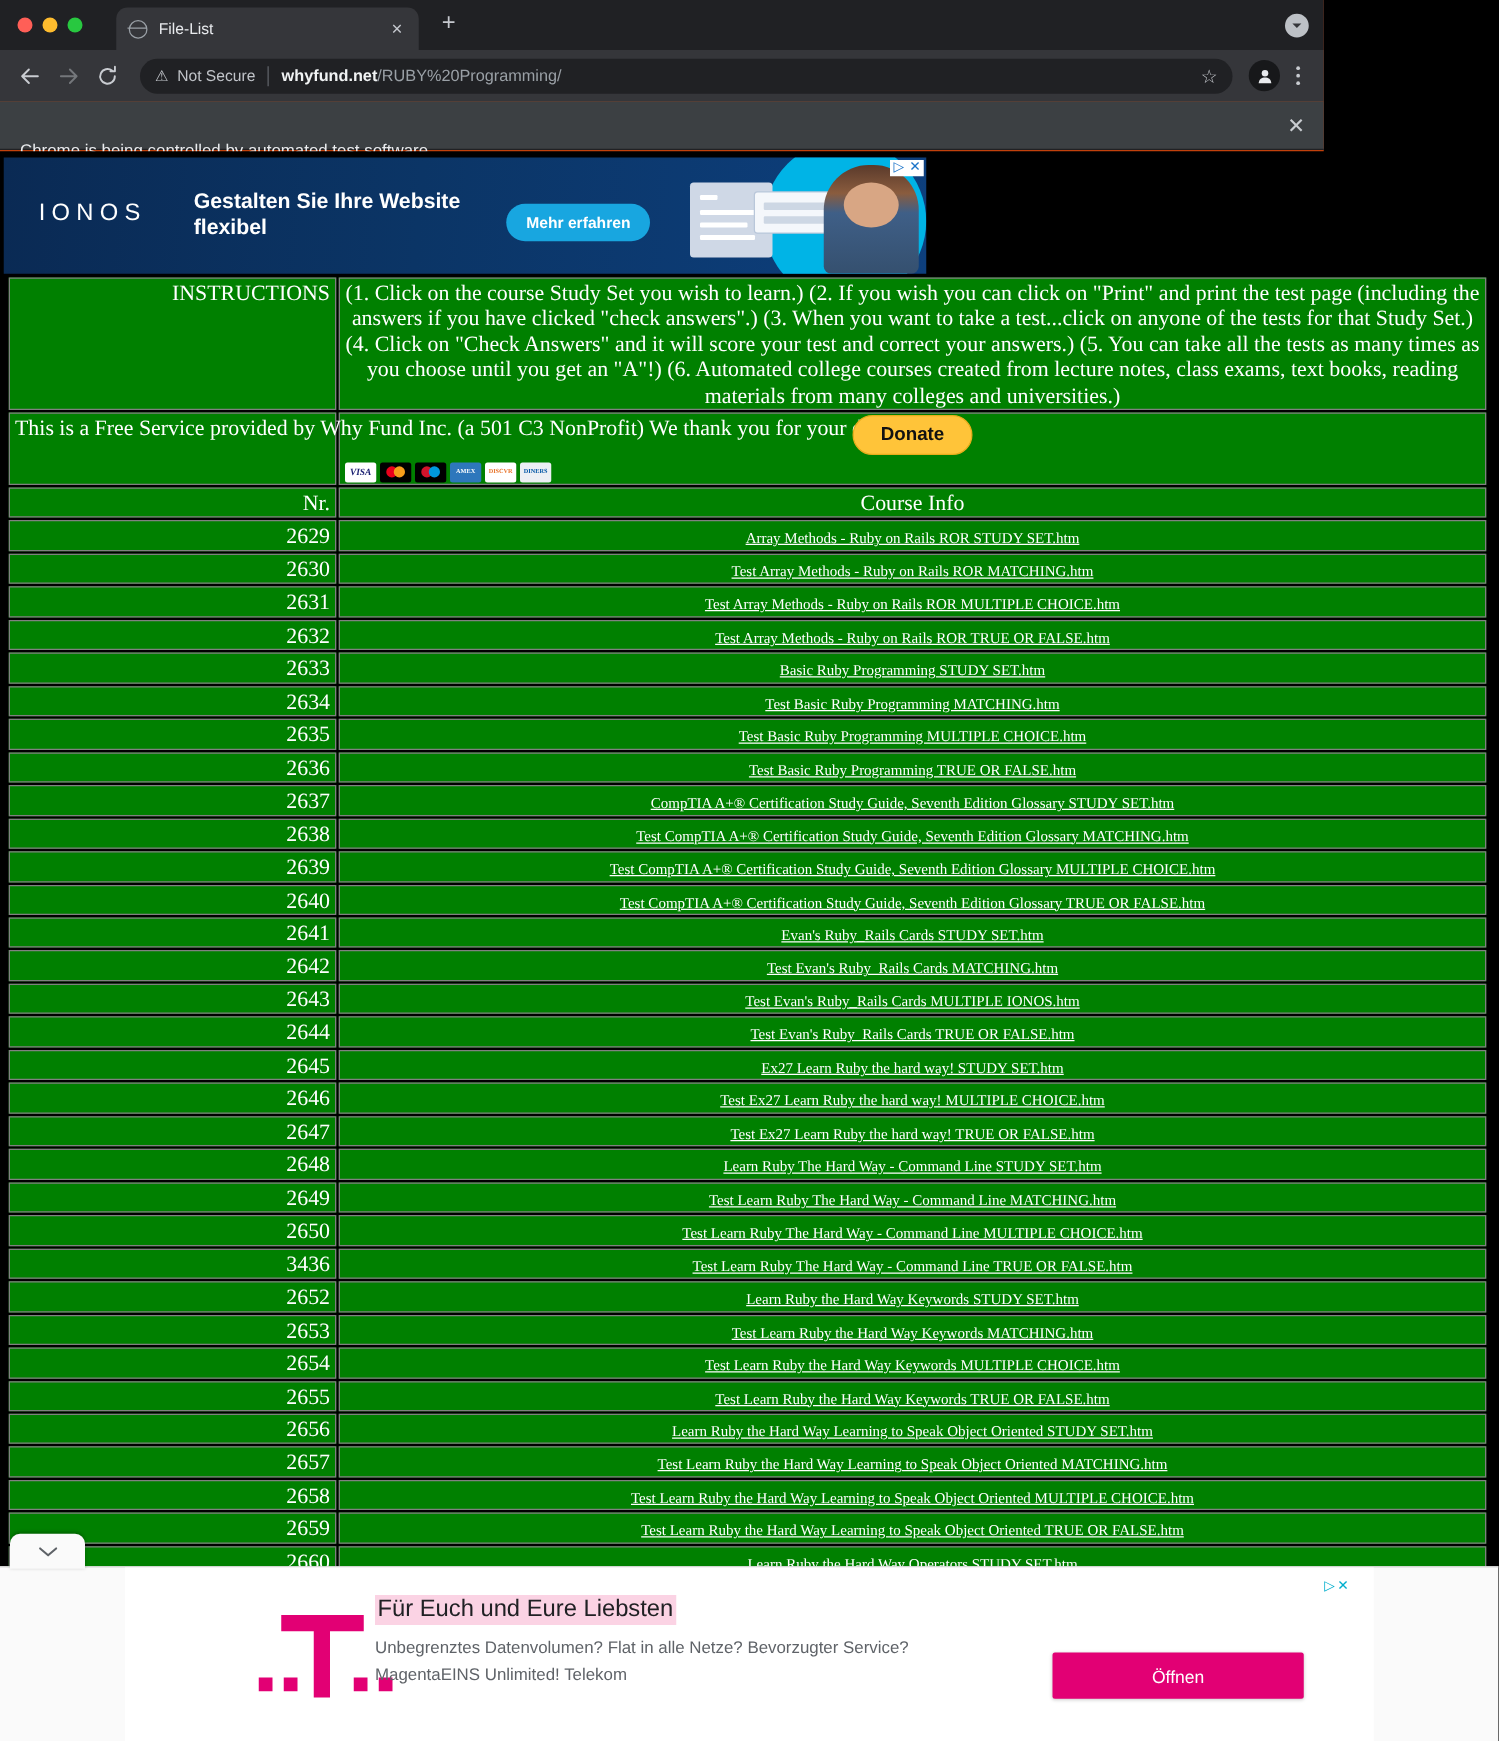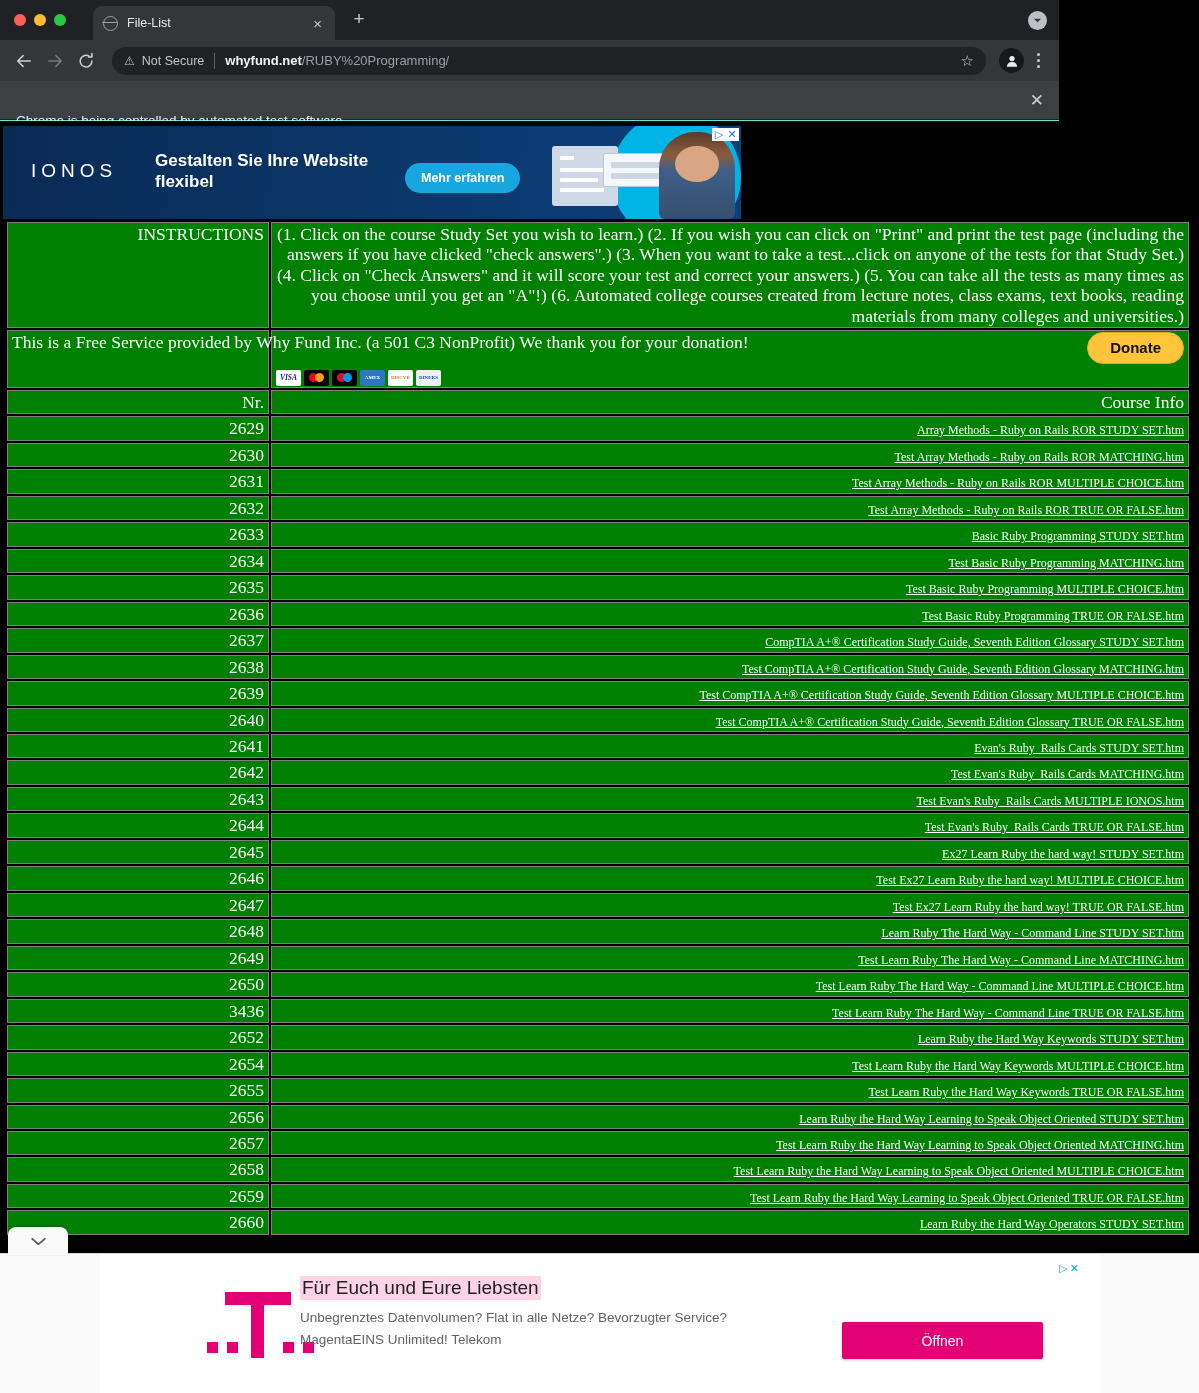--- a/index.html
+++ b/index.html
@@ -4,21 +4,21 @@
 <style>
   * { box-sizing: border-box; margin: 0; padding: 0; }
   html, body {
     width: 1199px; height: 1393px;
     overflow: hidden;
     background: #000;
     font-family: "Liberation Sans", sans-serif;
   }
 
   
-  .browser { width: 1059px; height: 1393px; position: relative; background:#5eead4; }
+  .browser { width: 1059px; height: 1393px; position: relative; background:#c2410c; }
 
   .tabstrip {
     height: 40px; background: #202124; position: relative;
     display: flex; align-items: flex-end; padding-left: 10px;
   }
   .traffic { display:flex; gap:8px; align-items:center; position:absolute; left:14px; top:14px; }
   .dot { width:12px; height:12px; border-radius:50%; }
   .dot.red{background:#ff5f57;} .dot.yellow{background:#febc2e;} .dot.green{background:#28c840;}
 
   .tab {
@@ -140,21 +140,21 @@
     border-collapse:separate; border-spacing:2px; width:1186px;
     background:#000; table-layout:fixed;
   }
   table.filelist td{
     background:#008000; border:1px solid #808080;
     font-family:"Liberation Serif", serif; color:#ffffff;
     font-size:17.5px; line-height:1.17; padding:1px 4px;
     vertical-align:top;
   }
   td.col-nr{ width:262px; text-align:right; padding-right:8px; white-space:nowrap; }
-  td.col-info{ text-align:right; }
+  td.col-info{ text-align:center; }
   td.instr-label{ font-size:17.5px; }
   td.instr-body{ line-height:1.25; }
   td.free-note{ font-size:17.5px; line-height:1.25; }
   .rowlink{
     color:#ffffff; text-decoration:underline; cursor:pointer;
     font-family:"Liberation Serif", serif; font-size:12px;
   }
   .donate-cell{ padding-top:5px; }
   .donate-btn{
     display:inline-block; background:#ffc439; color:#111;
@@ -437,20 +437,24 @@
               <td class="col-nr">2650</td>
               <td class="col-info"><span class="rowlink">Test Learn Ruby The Hard Way - Command Line MULTIPLE CHOICE.htm</span></td>
             </tr>
             <tr>
               <td class="col-nr">3436</td>
               <td class="col-info"><span class="rowlink">Test Learn Ruby The Hard Way - Command Line TRUE OR FALSE.htm</span></td>
             </tr>
             <tr>
               <td class="col-nr">2652</td>
               <td class="col-info"><span class="rowlink">Learn Ruby the Hard Way Keywords STUDY SET.htm</span></td>
+            </tr>
+            <tr>
+              <td class="col-nr">2653</td>
+              <td class="col-info"><span class="rowlink">Test Learn Ruby the Hard Way Keywords MATCHING.htm</span></td>
             </tr>
             <tr>
               <td class="col-nr">2654</td>
               <td class="col-info"><span class="rowlink">Test Learn Ruby the Hard Way Keywords MULTIPLE CHOICE.htm</span></td>
             </tr>
             <tr>
               <td class="col-nr">2655</td>
               <td class="col-info"><span class="rowlink">Test Learn Ruby the Hard Way Keywords TRUE OR FALSE.htm</span></td>
             </tr>
             <tr>

